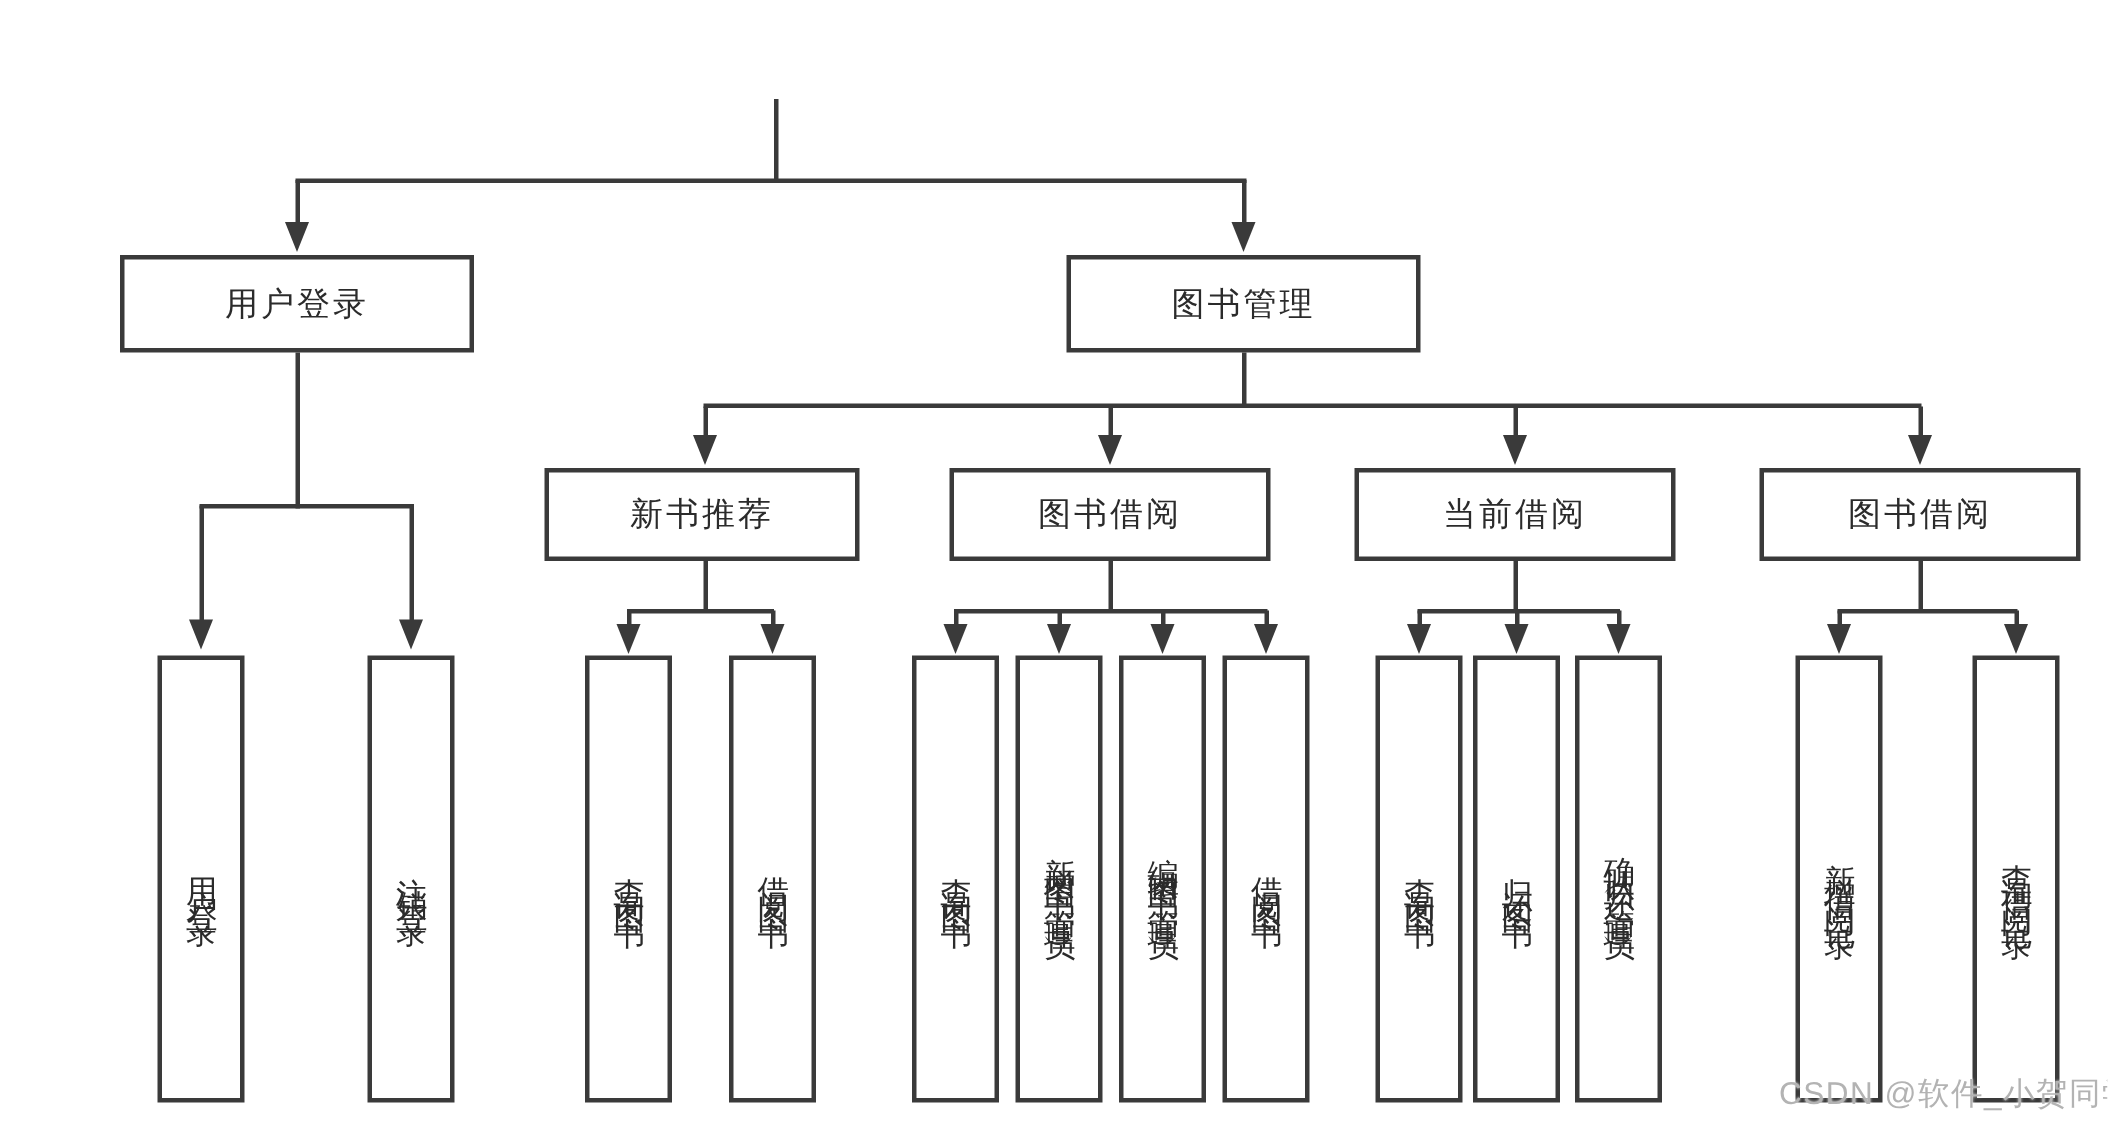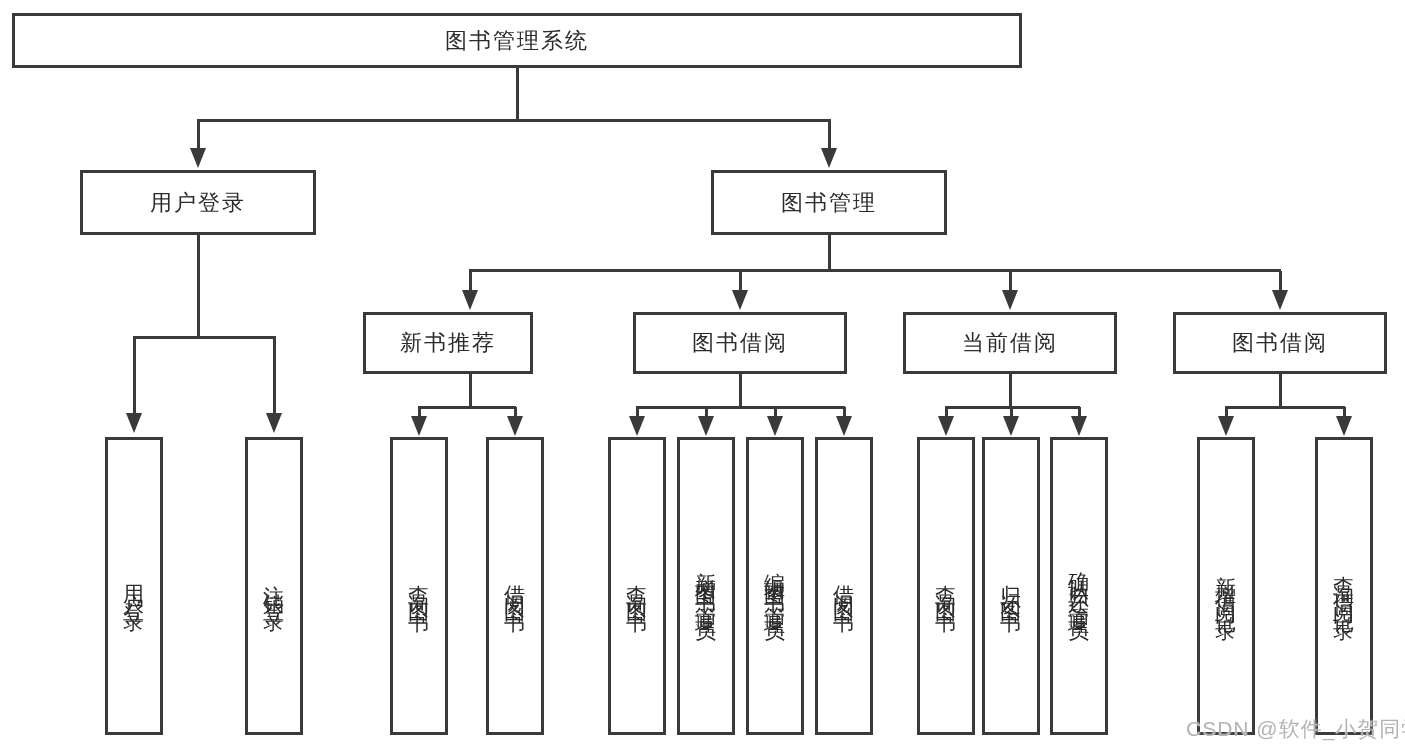--- a/index.html
+++ b/index.html
@@ -79,32 +79,29 @@
     z-index: 5;
     white-space: nowrap;
     text-shadow: 0 0 2px #ffffff;
   }
 </style>
 </head>
 <body>
 
 <div id="canvas">
 
-  <div class="box" style="left:12px; top:13px; width:1010px; height:55px;">
-    <span>图书管理系统</span>
-  </div>
 
   <div class="box" style="left:80px; top:170px; width:236px; height:65px;">
     <span>用户登录</span>
   </div>
   <div class="box" style="left:711px; top:170px; width:236px; height:65px;justify-content:center;">
     <span>图书管理</span>
   </div>
 
-  <div class="box" style="left:363px; top:312px; width:170px; height:62px;">
+  <div class="box" style="left:363px; top:312px; width:210px; height:62px;">
     <span>新书推荐</span>
   </div>
   <div class="box" style="left:903px; top:312px; width:214px; height:62px;">
     <span>当前借阅</span>
   </div>
   <div class="box" style="left:633px; top:312px; width:214px; height:62px;">
     <span>图书借阅</span>
   </div>
   <div class="box" style="left:1173px; top:312px; width:214px; height:62px;">
     <span>图书借阅</span>

